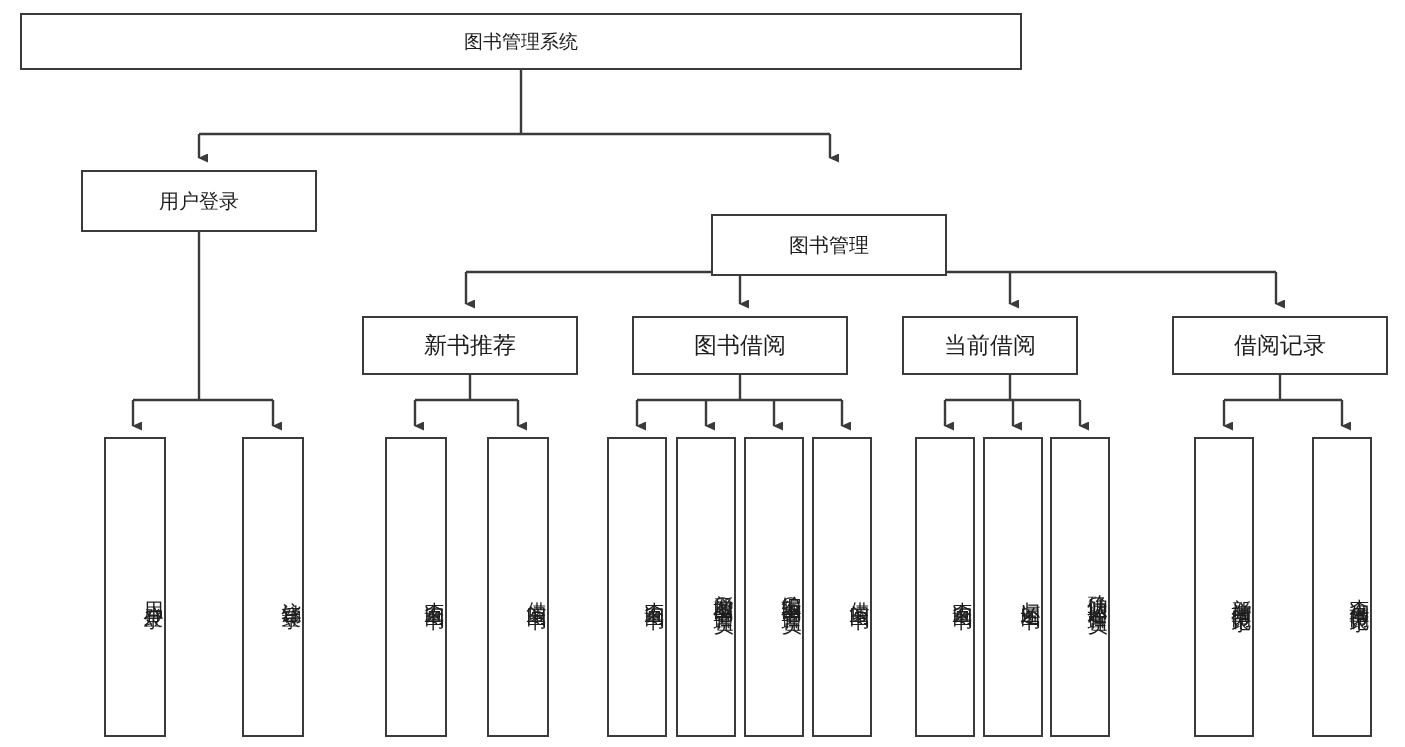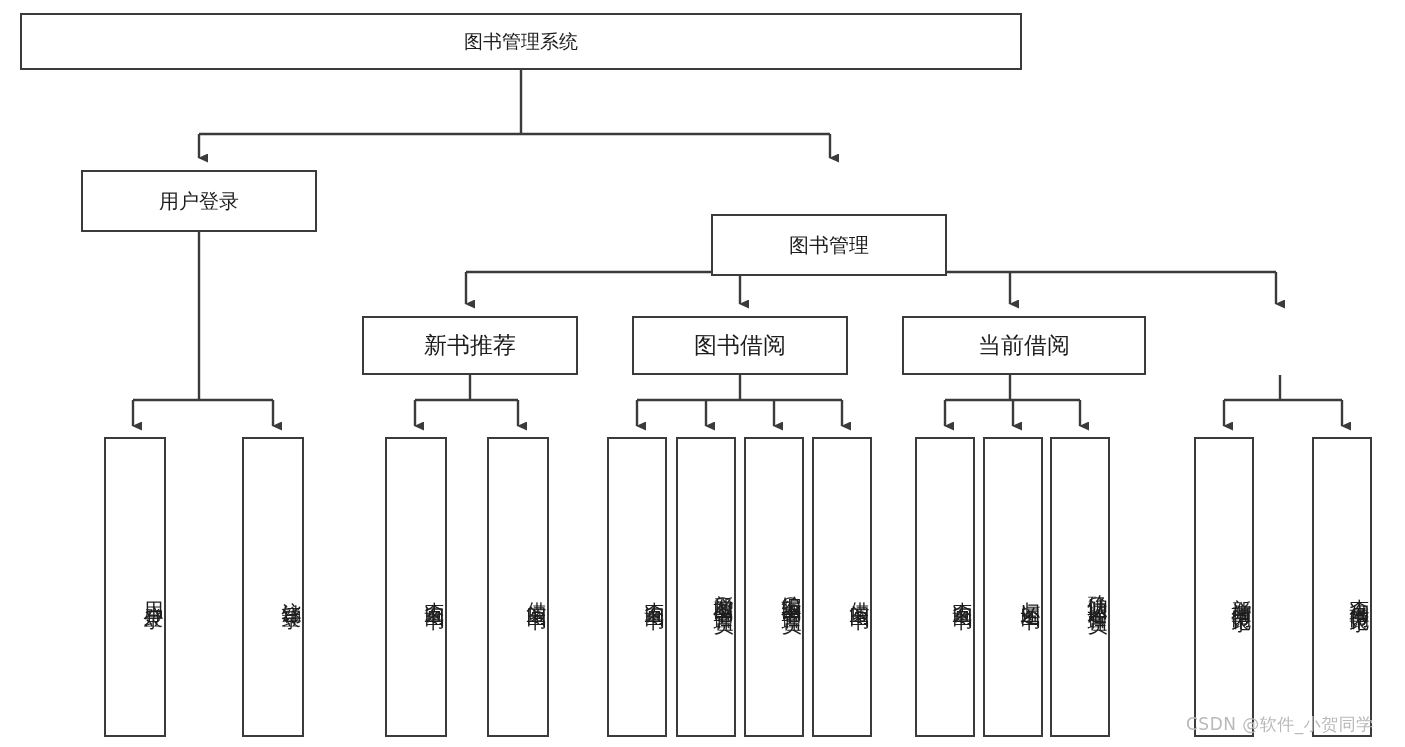--- a/index.html
+++ b/index.html
@@ -137,22 +137,25 @@
   <div class="node level2" style="left:711px; top:170px; width:236px; height:62px;margin-top:44px;">
     <span class="node-label">图书管理</span>
   </div>
 
   <div class="node level3" style="left:362px; top:316px; width:216px; height:59px;">
     <span class="node-label">新书推荐</span>
   </div>
   <div class="node level3" style="left:632px; top:316px; width:216px; height:59px;text-align:center;">
     <span class="node-label">图书借阅</span>
   </div>
-  <div class="node level3" style="left:902px; top:316px; width:244px; height:59px;">
+  <div class="node level3" style="left:902px; top:316px; width:176px; height:59px;">
     <span class="node-label">当前借阅</span>
+  </div>
+  <div class="node level3" style="left:1172px; top:316px; width:216px; height:59px;">
+    <span class="node-label">借阅记录</span>
   </div>
 
   <div class="node leaf" style="left:104px; top:437px; width:62px; height:300px;">
     <span class="node-label">用户登录</span>
   </div>
   <div class="node leaf" style="left:242px; top:437px; width:62px; height:300px;">
     <span class="node-label">注销登录</span>
   </div>
 
   <div class="node leaf" style="left:385px; top:437px; width:62px; height:300px;">
@@ -185,15 +188,14 @@
     <span class="node-label">确认归还（管理员）</span>
   </div>
 
   <div class="node leaf" style="left:1194px; top:437px; width:60px; height:300px;">
     <span class="node-label">新增借阅记录</span>
   </div>
   <div class="node leaf" style="left:1312px; top:437px; width:60px; height:300px;">
     <span class="node-label">查询借阅记录</span>
   </div>
 
-  <div class="watermark">CSDN @软件_小贺同学</div>
 
 </div>
 
 </body></html>

